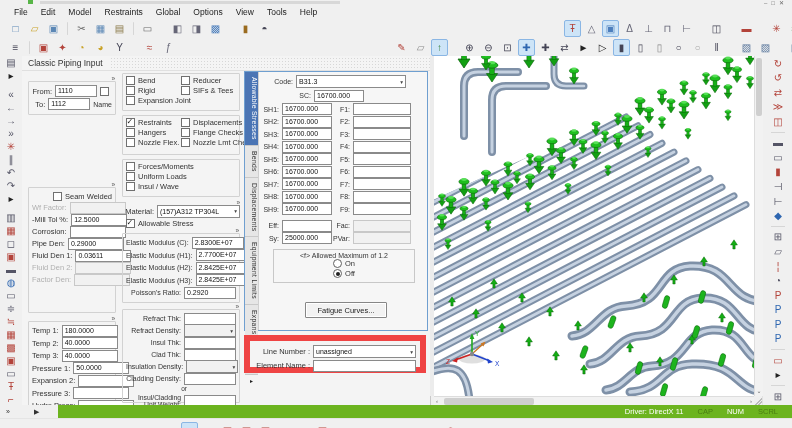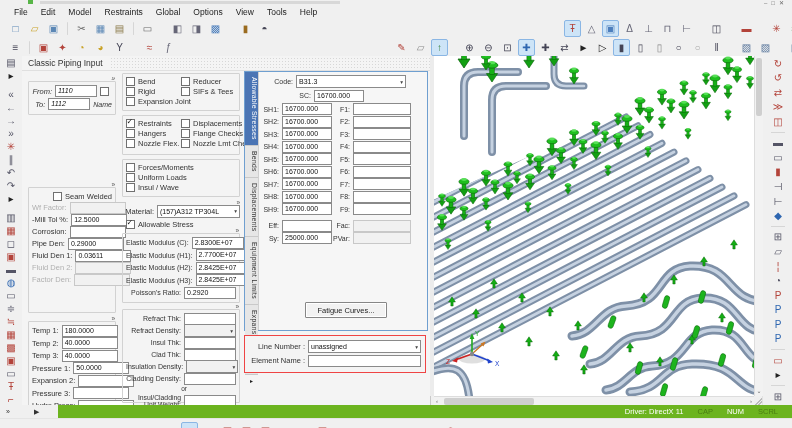--- a/index.html
+++ b/index.html
@@ -38,21 +38,21 @@
   .row{display:flex;align-items:center;height:12px;margin:1px 0;}
   .lab{flex:1;text-align:right;font-size:7.5px;color:#333;padding-right:3px;white-space:nowrap;}
   .lab.dim{color:#b0b0b0;}
   .inp{width:56px;min-width:56px;height:10px;background:#fff;border:1px solid #8a8a8a;font-size:7px;
        padding:0 2px;line-height:10px;color:#111;overflow:hidden;white-space:nowrap;box-sizing:content-box;}
   .inp.disabled{background:#f1f1f1;border-color:#c8c8c8;}
   .sel{height:11px;background:#fff;border:1px solid #8a8a8a;font-size:7px;color:#111;display:flex;
        align-items:center;justify-content:space-between;padding:0 2px;overflow:hidden;white-space:nowrap;}
   .sel.dim{background:#f1f1f1;}
   .sel .arr{font-size:5.5px;color:#444;margin-left:2px;}
-  .cbrow{display:flex;align-items:center;height:10px;}
+  .cbrow{display:flex;align-items:flex-start;height:10px;}
   .cb{width:7px;height:7px;min-width:7px;border:1px solid #707070;background:#fff;margin-right:3px;position:relative;}
   .cb.checked::after{content:"✓";position:absolute;left:-0.5px;top:-2.5px;font-size:8px;color:#222;}
   .cblab{font-size:7.5px;color:#333;white-space:nowrap;}
   .radio{width:7px;height:7px;min-width:7px;border:1px solid #606060;border-radius:50%;background:#fff;margin-right:3px;position:relative;}
   .radio.selected::after{content:"";position:absolute;left:1.5px;top:1.5px;width:4px;height:4px;border-radius:50%;background:#222;}
   
   #stressbox{left:222px;top:0px;width:182px;height:258px;border:1px solid #6f9fd0;background:#f6f6f6;}
   #vtabs{position:absolute;left:0;top:0;width:13px;height:100%;background:#efefef;border-right:1px solid #d0d0d0;
          display:flex;flex-direction:column;}
   .vtab{writing-mode:vertical-rl;font-size:6.8px;color:#333;background:#e6e6e6;border-bottom:1px solid #c9c9c9;
@@ -64,21 +64,21 @@
   .shlab{width:20px;text-align:right;font-size:7px;color:#333;padding-right:3px;}
   .shinp{width:44px;min-width:44px;}
   .flab{width:18px;text-align:right;font-size:7px;color:#333;padding-right:3px;}
   .finp{width:52px;min-width:52px;}
   #allowedmax{border:1px solid #c8c8c8;margin:4px 10px 0 14px;padding:2px 0 3px 0;}
   #allowedmax .ttl{font-size:7px;color:#333;text-align:center;}
   #allowedmax .opt{display:flex;align-items:center;justify-content:center;height:10px;}
   #allowedmax .optlab{font-size:7.5px;color:#333;}
   #fatiguebtn{position:absolute;left:46px;top:228px;width:80px;height:14px;background:#f2f2f2;border:1px solid #868686;
      border-radius:1px;font-size:7.5px;color:#222;display:flex;align-items:center;justify-content:center;box-shadow:inset 0 0 0 1px #fff;}
-  #linebox{left:222px;top:264px;width:182px;height:38px;border:1px solid #ef4444;padding:3px 4px;box-sizing:border-box;background:#f4f4f4;}
+  #linebox{left:222px;top:264px;width:182px;height:38px;border:6px solid #ef4444;padding:3px 4px;box-sizing:border-box;background:#f4f4f4;}
   .linlab{width:56px;min-width:56px;text-align:right;font-size:7.5px;color:#333;padding-right:3px;white-space:nowrap;}
   
   #viewport{left:430px;top:56px;width:324px;height:340px;background:#ffffff;border-left:4px solid #ececec;box-sizing:content-box;}
   #vscroll{left:754px;top:56px;width:8px;height:340px;background:#f2f2f2;border-left:1px solid #ddd;}
   #vscroll .thumb{position:absolute;left:1px;top:2px;width:6px;height:58px;background:#cfcfcf;border-radius:2px;}
   #vscroll .sarrow{position:absolute;left:0px;bottom:0px;width:8px;height:9px;font-size:6px;color:#666;text-align:center;line-height:9px;}
   #hscroll{left:434px;top:396px;width:320px;height:9px;background:#f2f2f2;border-top:1px solid #ddd;}
   #hscroll .thumb{position:absolute;left:10px;top:1px;width:90px;height:7px;background:#cfcfcf;border-radius:2px;}
   #hscroll .la,#hscroll .ra{position:absolute;top:0;font-size:6px;color:#666;line-height:9px;}
   #hscroll .la{left:2px;} #hscroll .ra{right:2px;}
@@ -476,21 +476,21 @@
       <span style="color: rgb(179, 67, 58);">✎</span>
     </span>
   </div>
 
 <div id="panel" class="abs">
   <div id="panelhdr">
       <span>Classic Piping Input</span>
     </div>
   <div id="panelbody">
 
-    <div class="gbox" style="left:6px;top:10px;width:88px;height:34px;font-style:italic;">
+    <div class="gbox" style="left:6px;top:10px;width:88px;height:34px;">
       <span class="exp">»</span>
       <div class="row">
           <span class="lab">From:</span>
         <div class="inp" style="width:36px;min-width:36px;">1110</div>
         <span class="cb" style="margin-left:3px;"></span>
         </div>
       <div class="row">
           <span class="lab">To:</span>
         <div class="inp" style="width:36px;min-width:36px;">1112</div>
         <span class="cblab" style="margin-left:3px;font-size:7px;">Name</span>
@@ -839,20 +839,34 @@
           <span class="shlab">Eff:</span>
           <div class="inp shinp"></div>
           <span class="flab">Fac:</span>
           <div class="inp finp disabled"></div>
         </div>
         <div class="shrow">
           <span class="shlab">Sy:</span>
           <div class="inp shinp">25000.000</div>
           <span class="flab">PVar:</span>
           <div class="inp finp disabled"></div>
+        </div>
+        <div id="allowedmax">
+          <div class="ttl">&lt;f&gt; Allowed Maximum of 1.2</div>
+          <div>
+            <div class="opt">
+                <span class="radio"></span>
+                <span class="optlab">On</span>
+              </div>
+
+            <div class="opt">
+                <span class="radio selected"></span>
+                <span class="optlab">Off</span>
+              </div>
+          </div>
         </div>
         <div id="fatiguebtn">Fatigue Curves...</div>
       </div>
     </div>
 
     <div id="linebox" class="abs">
       <div class="row" style="height:13px;">
         <span class="linlab">Line Number :</span>
         <div class="sel" style="flex:1;">
             <span>unassigned</span>

